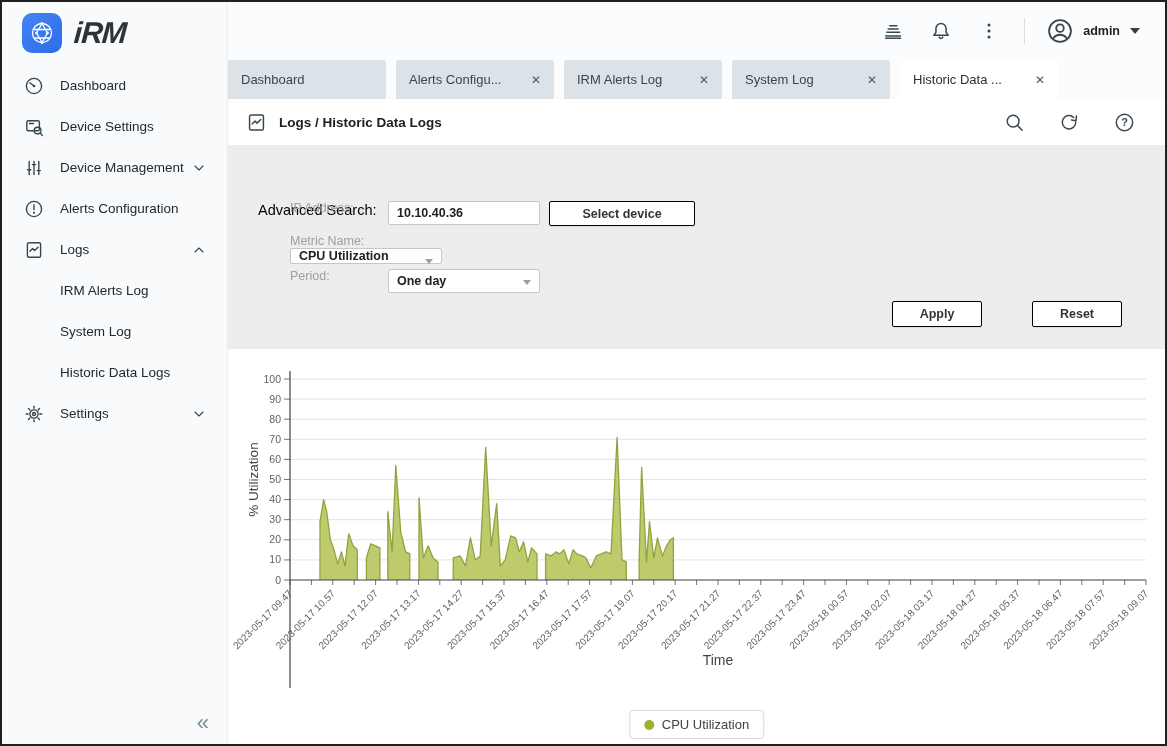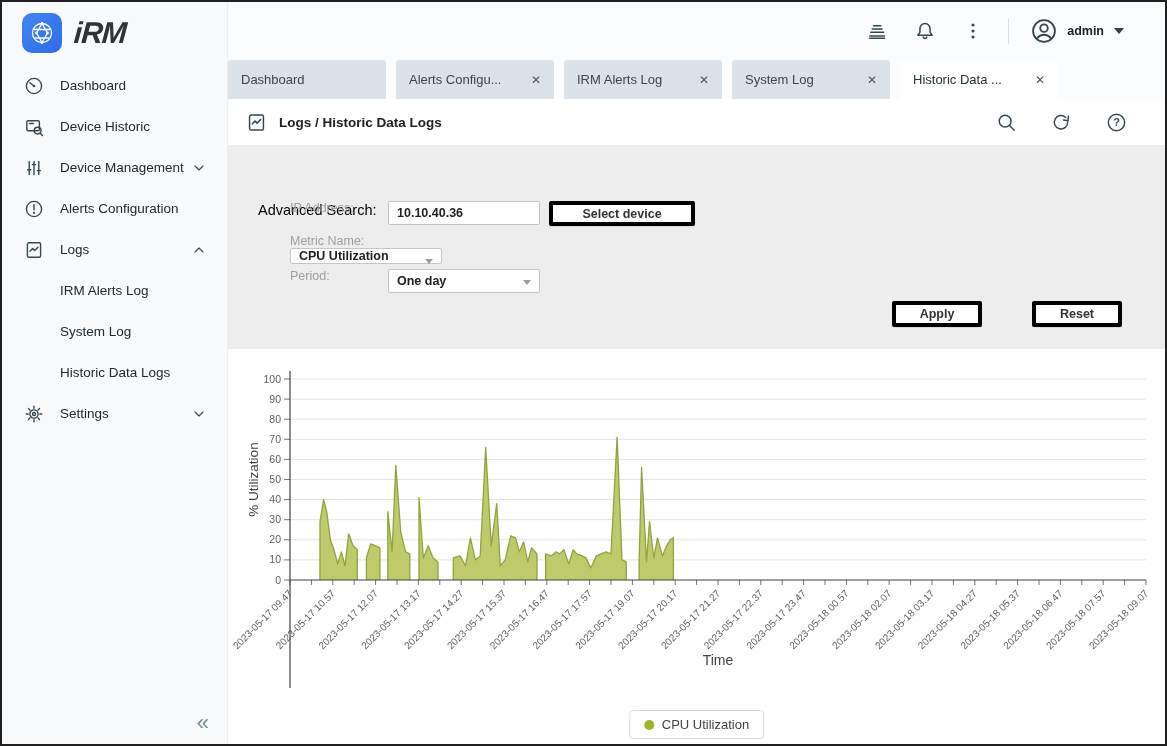--- a/index.html
+++ b/index.html
@@ -16,48 +16,48 @@
   .nav-item{display:flex;align-items:center;height:41px;padding:0 18px 0 22px;cursor:pointer;color:#202a31;font-size:13.5px;}
   .nav-item .icon{width:20px;height:20px;flex:0 0 20px;}
   .nav-item .label{margin-left:16px;flex:1;}
   .nav-item .chev{width:16px;height:16px;}
   .nav-sub{display:flex;align-items:center;height:41px;padding-left:58px;font-size:13.5px;color:#202a31;cursor:pointer;}
   .collapse-btn{position:absolute;right:18px;bottom:10px;font-size:22px;color:#78909c;cursor:pointer;line-height:1;}
 
   
   .main{flex:1;display:flex;flex-direction:column;min-width:0;}
   .topwrap{background:#fbfcfd;}
-  .topbar{height:58px;display:flex;align-items:center;justify-content:flex-end;padding-right:41px;}
+  .topbar{height:58px;display:flex;align-items:center;justify-content:flex-end;padding-right:25px;}
   .topbar .icon{width:22px;height:22px;margin-left:26px;cursor:pointer;}
   .vdiv{width:1px;height:26px;background:#dcdfe2;margin-left:24px;}
   .usergroup{display:flex;align-items:center;margin-left:22px;cursor:pointer;}
   .usergroup .icon{width:26px;height:26px;margin-left:0;}
   .username{margin-left:10px;font-size:12.5px;font-weight:bold;color:#1f1f1f;}
   .caret{width:0;height:0;border-left:5px solid transparent;border-right:5px solid transparent;border-top:6px solid #3c3c3c;margin-left:10px;}
 
   .tabrow{height:39px;display:flex;align-items:flex-end;}
   .tab{width:158px;height:39px;margin-right:10px;background:#dbe2e8;border-radius:3px 3px 0 0;display:flex;align-items:center;justify-content:space-between;padding:0 13px;font-size:13px;color:#37474f;cursor:pointer;flex:0 0 158px;}
   .tab.active{background:#ffffff;color:#263238;}
   .tab-close{font-size:12px;color:#455a64;padding-left:8px;cursor:pointer;}
 
-  .crumbbar{height:46px;background:#fff;display:flex;align-items:center;padding:0 38px 0 18px;}
+  .crumbbar{height:46px;background:#fff;display:flex;align-items:center;padding:0 30px 0 18px;}
   .crumbbar .icon{width:21px;height:21px;}
   .crumb-title{margin-left:12px;font-size:13.5px;font-weight:bold;color:#212121;flex:1;}
   .crumb-icons{display:flex;align-items:center;}
   .crumb-icons .icon{width:21px;height:21px;margin-left:34px;cursor:pointer;}
 
   
   .panel{position:relative;height:204px;background:#ededed;}
   .panel-title{position:absolute;left:30px;top:24px;font-size:14.5px;color:#000000;margin-top:33px;}
   .frow{position:absolute;left:62px;display:flex;align-items:flex-start;height:25px;}
   .frow .flabel{width:98px;font-size:12.5px;color:#9aa0a6;}
   .tinput{width:152px;height:24px;border:1px solid #c6c6c6;border-radius:2px;background:#fff;padding:0 8px;font-size:12.5px;font-weight:bold;color:#212121;font-family:"Liberation Sans",sans-serif;}
   .selectbox{position:relative;width:152px;height:24px;border:1px solid #c6c6c6;border-radius:2px;background:#fff;display:flex;align-items:center;padding:0 8px;font-size:12.5px;font-weight:bold;color:#212121;cursor:pointer;}
   .selcaret{position:absolute;right:8px;top:10px;width:0;height:0;border-left:4px solid transparent;border-right:4px solid transparent;border-top:5px solid #9e9e9e;}
-  .btn{background:#fff;border:4px solid #000000;border-radius:2px;box-shadow:0 1px 1px rgba(0,0,0,.08);font-size:12.5px;font-weight:bold;color:#333;display:flex;align-items:center;justify-content:center;cursor:pointer;font-family:"Liberation Sans",sans-serif;}
+  .btn{background:#fff;border:1px solid #000000;border-radius:2px;box-shadow:0 1px 1px rgba(0,0,0,.08);font-size:12.5px;font-weight:bold;color:#333;display:flex;align-items:center;justify-content:center;cursor:pointer;font-family:"Liberation Sans",sans-serif;}
   .btn-selectdevice{position:absolute;left:321px;top:56px;width:146px;height:25px;}
   .btn-apply{position:absolute;left:664px;top:156px;width:90px;height:26px;text-align:center;}
   .btn-reset{position:absolute;left:804px;top:156px;width:90px;height:26px;}
 
   
   .chartwrap{position:relative;flex:1;background:#fff;}
   .chartwrap svg{position:absolute;left:0;top:0;}
   svg text{font-family:"Liberation Sans",sans-serif;}
   .legend{position:absolute;top:361px;left:50%;transform:translateX(-50%);display:flex;align-items:center;background:#fff;border:1px solid #d9d9d9;border-radius:4px;padding:6px 14px;cursor:pointer;}
   .legend-dot{width:10px;height:10px;border-radius:50%;margin-right:8px;}
@@ -96,21 +96,21 @@
             </svg></span>
           <span class="label">Dashboard</span>
         </div>
         <div class="nav-item">
           <span class="icon"><svg viewBox="0 0 20 20">
               <rect x="2.8" y="3.8" width="12.6" height="10" rx="1.4"></rect>
               <path d="M5.5 6.5 h4"></path>
               <circle cx="13.6" cy="13.6" r="3.4"></circle>
               <path d="M16.1 16.1 L18.4 18.4"></path>
             </svg></span>
-          <span class="label">Device Historic</span>
+          <span class="label">Device Settings</span>
         </div>
         <div class="nav-item">
           <span class="icon"><svg viewBox="0 0 20 20">
               <path d="M5.2 3.5 v13 M10 3.5 v13 M14.8 3.5 v13"></path>
               <path d="M3.6 11.8 h3.2 M8.4 6.6 h3.2 M13.2 12.6 h3.2"></path>
             </svg></span>
           <span class="label">Device Management</span>
           <span class="icon chev"><svg viewBox="0 0 20 20">
               <path d="M5 7.5 L10 12.5 L15 7.5"></path>
             </svg></span>

